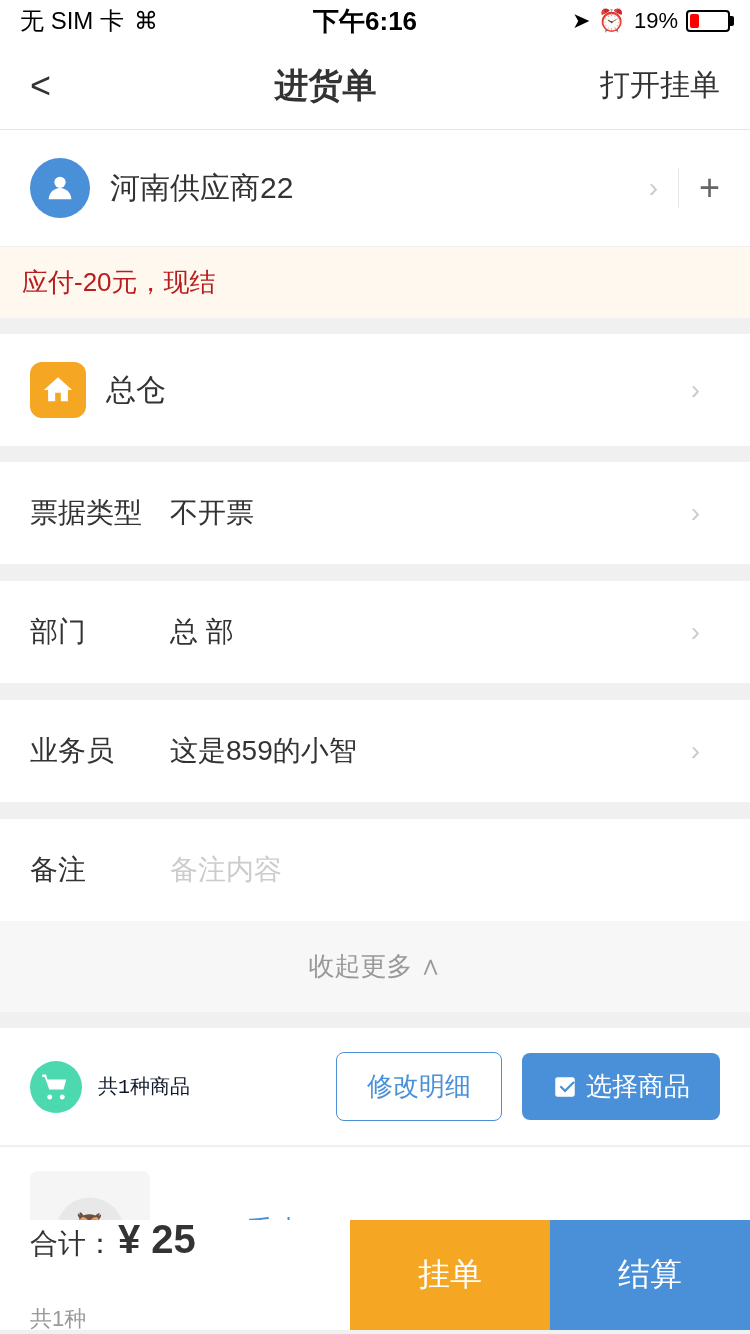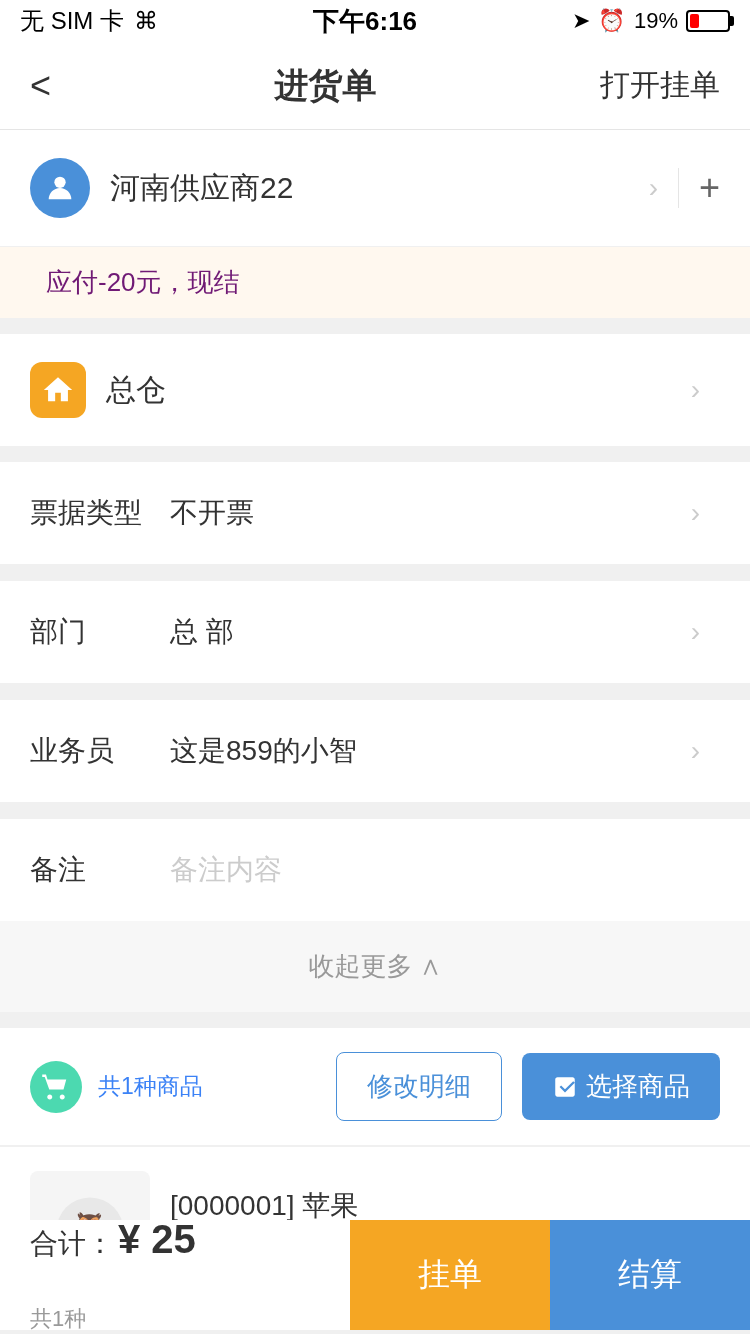--- a/index.html
+++ b/index.html
@@ -115,23 +115,23 @@
     }
     .plus-btn {
       font-size: 36px;
       color: #666;
       cursor: pointer;
     }
 
     
     .warning-banner {
       background: #fff8ef;
-      padding: 18px 46px;
+      padding: 18px 22px;
       font-size: 26px;
-      color: #701a75;
+      color: #b91c1c;
       margin-bottom: 16px;
     }
 
     
     .warehouse-row {
       display: flex;
       align-items: center;
       padding: 28px 30px;
       background: #fff;
       margin-bottom: 16px;
@@ -199,21 +199,21 @@
       border-bottom: 1px solid #f0f0f0;
     }
     .product-icon {
       width: 52px; height: 52px;
       border-radius: 50%;
       background: #4cd9b0;
       display: flex; align-items: center; justify-content: center;
       margin-right: 16px;
       flex-shrink: 0;
     }
-    .product-count { flex: 1; font-size: 23px; color: #3b82f6; }
+    .product-count { flex: 1; font-size: 20px; color: #0f172a; font-family: Liberation Mono, monospace; }
     .btn-edit {
       border: 1px solid #4a90d9;
       color: #4a90d9;
       background: #fff;
       border-radius: 8px;
       padding: 16px 30px;
       font-size: 26px;
       margin-right: 20px;
       cursor: pointer;
       font-family: Liberation Serif, serif;
@@ -417,24 +417,20 @@
     <div class="product-thumb">
       <div class="product-thumb-inner">
 
         <svg width="70" height="70" viewBox="0 0 100 100" fill="none">
           <circle cx="50" cy="50" r="48" fill="#e8e8e8"></circle>
           <text x="50" y="62" text-anchor="middle" font-size="44" fill="#aaa">🦉</text>
         </svg>
       </div>
     </div>
     <div class="product-info">
-      <div class="product-name">
-        <span>[0000001]</span>
-        <span>苹果</span>
-      </div>
       <div class="product-price">
         <span>¥5</span>
         <span> x </span>
         <span class="highlight">5千克</span>
         <span> = </span>
         <span class="total">¥25</span>
       </div>
     </div>
     <span class="product-more">···</span>
   </div>

